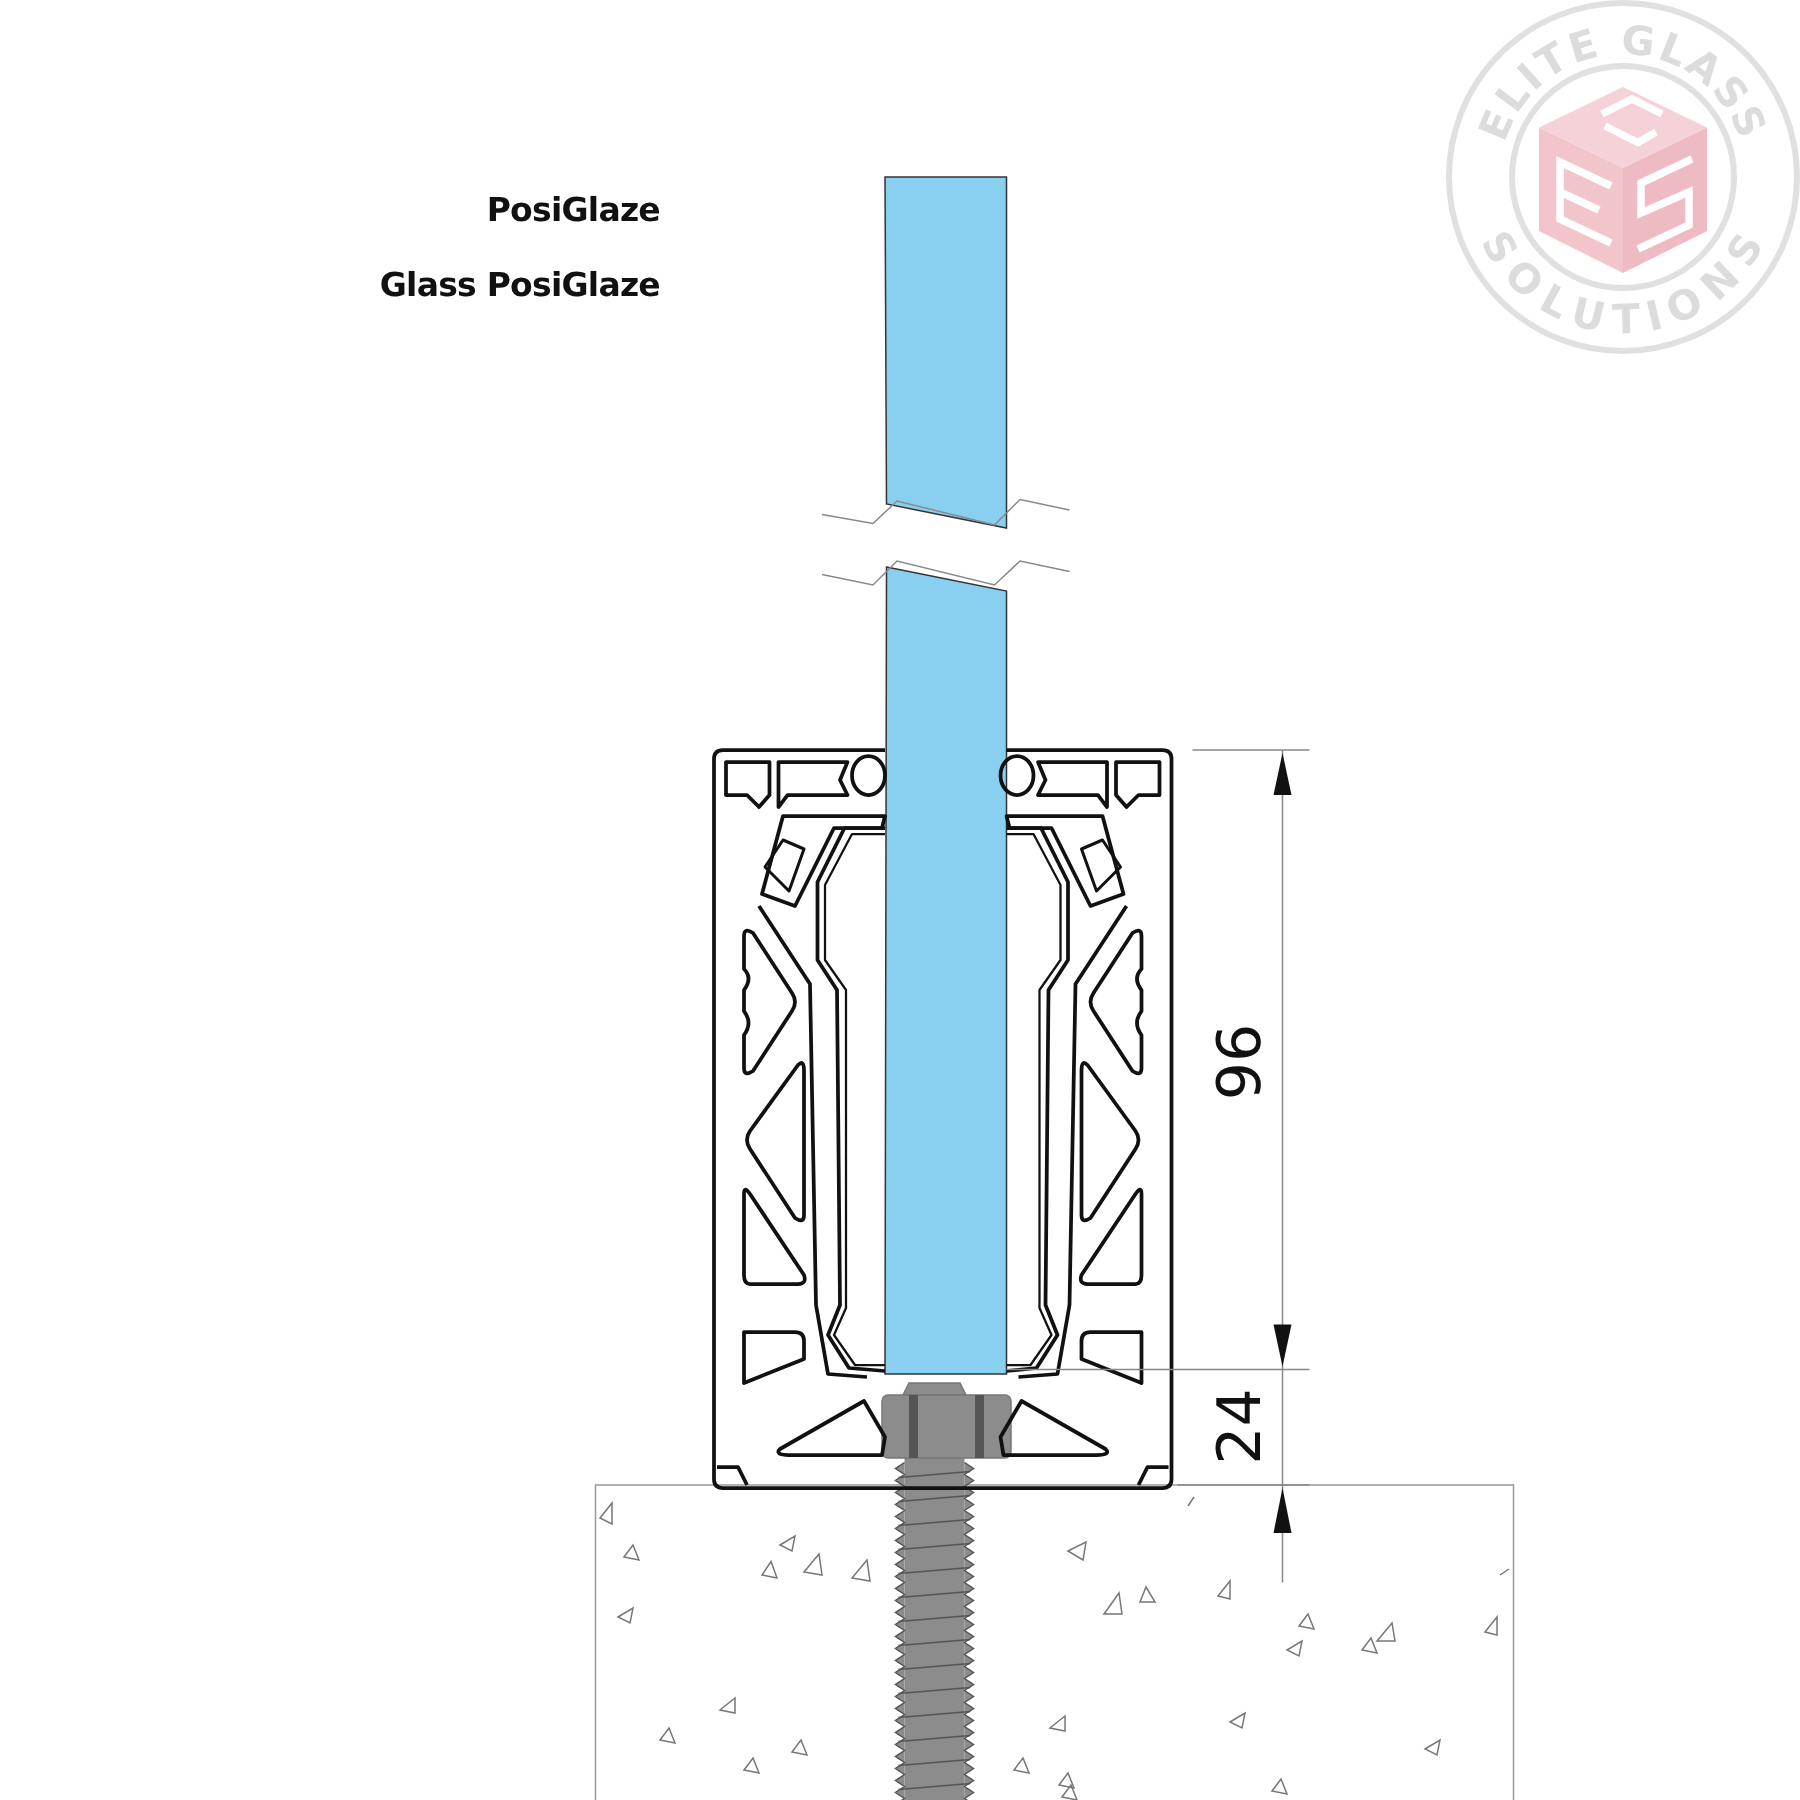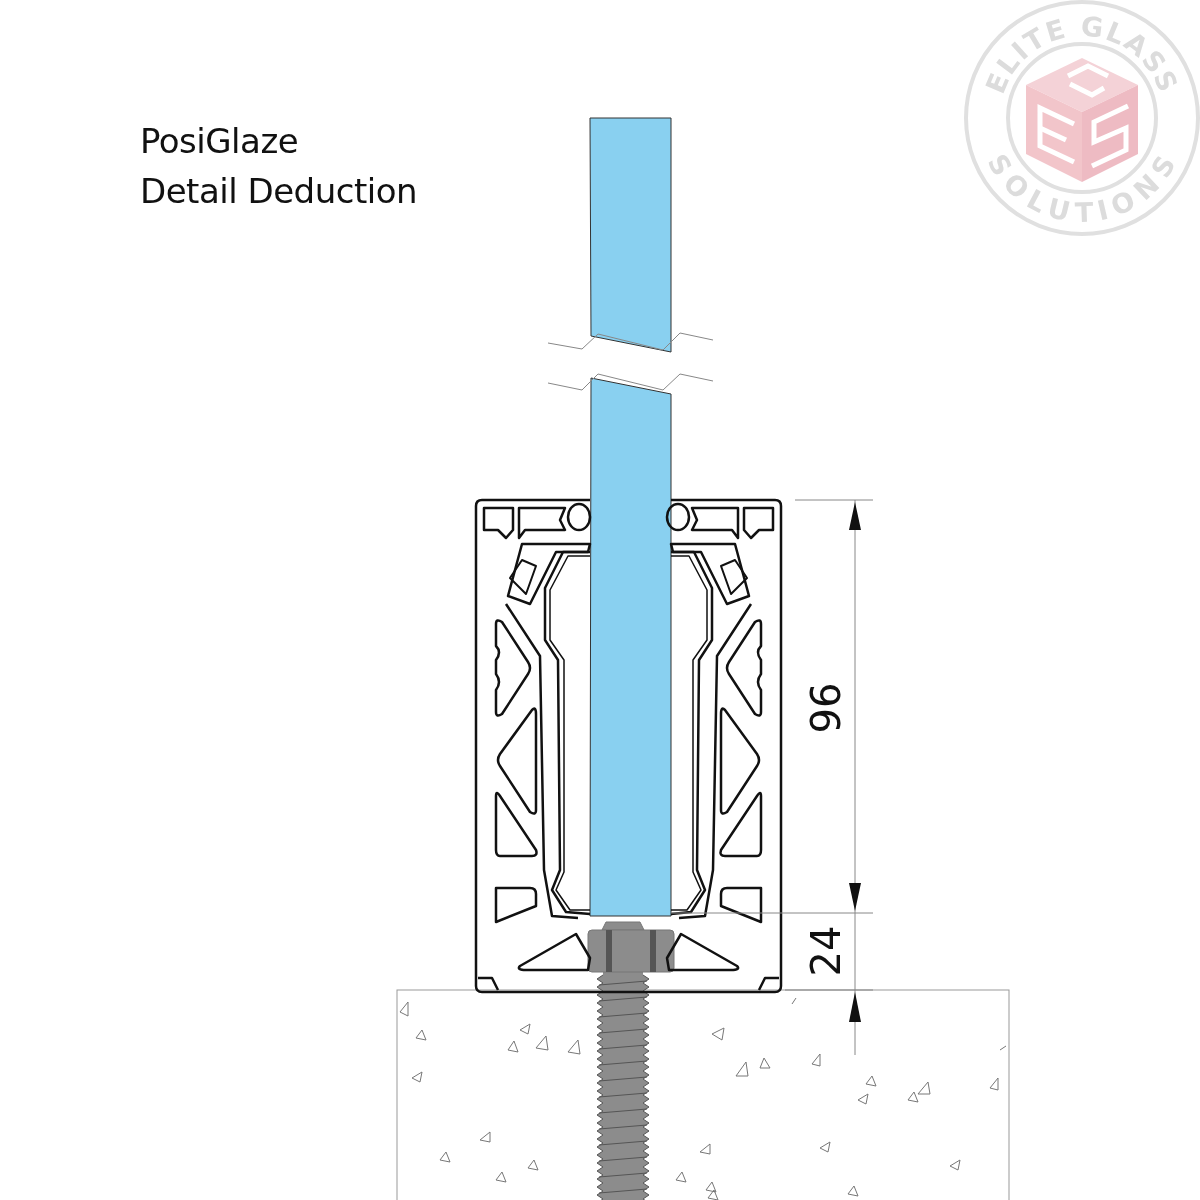--- a/index.html
+++ b/index.html
@@ -1,20 +1,20 @@
 <!DOCTYPE html>
 <html><head>
 <meta charset="utf-8">
 <style>
   html, body { margin: 0; padding: 0; background: #ffffff; }
   body { width: 1200px; height: 1200px; position: relative; overflow: hidden; font-family: "DejaVu Sans", sans-serif; }
   #title {
     position: absolute; left: 140px; top: 116px; width: 300px;
-    text-align: left; font-family: "DejaVu Sans", sans-serif; font-weight: normal;
-    font-size: 34px; line-height: 50px; color: #111; letter-spacing: -0.5px;
+    text-align: right; font-family: "DejaVu Sans", sans-serif; font-weight: bold;
+    font-size: 22px; line-height: 50px; color: #111; letter-spacing: -0.5px;
   }
   #title div { white-space: nowrap; }
   svg { position: absolute; left: 0; top: 0; }
   .dim-text { font-family: "DejaVu Sans", sans-serif; font-size: 40px; fill: #111; }
   .logo-text { font-family: "DejaVu Sans", sans-serif; font-weight: bold; font-size: 27px; fill: #dcdcdc; letter-spacing: 2px; }
 </style>
 </head>
 <body>
 
 <svg width="1200" height="1200" viewBox="0 0 1200 1200">
@@ -39,21 +39,21 @@
     <polyline points="1068,76 1088,66 1108,76" fill="none" stroke="#fff" stroke-width="5"></polyline>
     <polyline points="1070,84 1092,95 1104,88" fill="none" stroke="#fff" stroke-width="5"></polyline>
     <polyline points="1074,124 1040,108 1040,146 1074,162" fill="none" stroke="#fff" stroke-width="5"></polyline>
     <line x1="1040" y1="128" x2="1066" y2="140" stroke="#fff" stroke-width="5"></line>
     <polyline points="1128,106 1094,122 1094,142 1126,128 1126,150 1092,166" fill="none" stroke="#fff" stroke-width="5"></polyline>
   </g>
 </svg>
 
 <div id="title">
   <div>PosiGlaze</div>
-  <div>Detail Deduction</div>
+  <div>Glass PosiGlaze</div>
 </div>
 
 <svg width="1200" height="1200" viewBox="0 0 1200 1200">
 
   <g>
     <rect x="397" y="990" width="612" height="230" fill="#ffffff" stroke="#999" stroke-width="1"></rect>
     <g fill="none" stroke="#777" stroke-width="1">
       <path d="M400,1012 l8,-10 l0,14 z"></path>
       <path d="M416,1038 l6,-8 l4,10 z"></path>
       <path d="M412,1078 l10,-6 l-2,10 z"></path>

